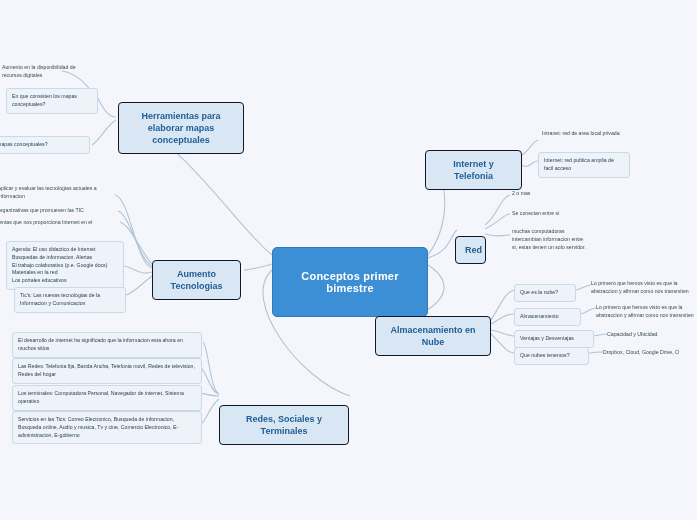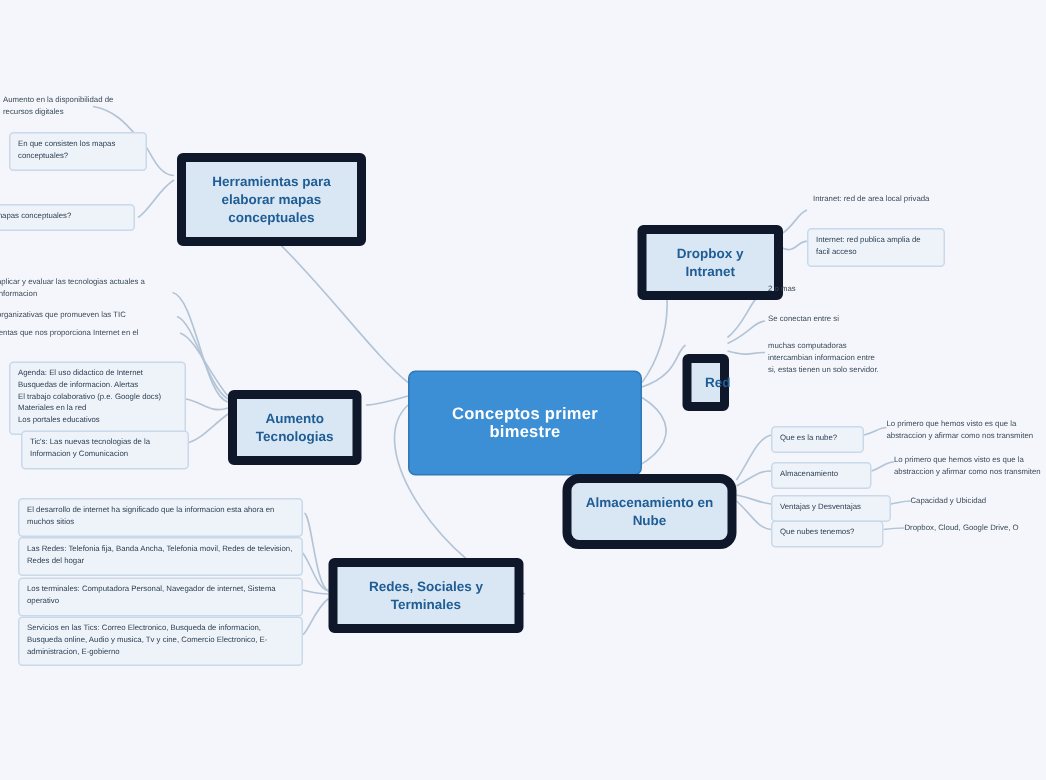--- a/index.html
+++ b/index.html
@@ -39,21 +39,21 @@
     color: #ffffff;
     font-size: 11px;
     font-weight: bold;
     text-align: center;
     padding: 22px 12px;
     letter-spacing: 0.2px;
   }
   
   .lvl1 {
     background: #d9e7f5;
-    border: 6px solid #0f172a;
+    border: 1px solid #0f172a;
     border-radius: 4px;
     color: #1f5d94;
     font-size: 9px;
     font-weight: bold;
     text-align: center;
     padding: 7px 9px;
     line-height: 1.35;
   }
   
   .leaf {
@@ -132,35 +132,35 @@
   <div class="node central" style="left:272px; top:247px; width:156px;">Conceptos primer bimestre</div>
 
   <div class="node lvl1" style="left:118px; top:102px; width:126px;">Herramientas para elaborar mapas conceptuales</div>
 
   <div class="node leaf" style="left:2px; top:64px; width:92px;">Aumento en la disponibilidad de recursos digitales</div>
 
   <div class="node leaf-box" style="left:6px; top:88px; width:92px;">En que consisten los mapas conceptuales?</div>
 
   <div class="node leaf-box" style="left:-34px; top:136px; width:124px;">para crear mapas conceptuales?</div>
 
-  <div class="node lvl1" style="left:425px; top:150px; width:97px;">Dropbox y Intranet</div>
+  <div class="node lvl1" style="left:425px; top:150px; width:97px;">Internet y Telefonia</div>
 
   <div class="node leaf" style="left:542px; top:130px; width:86px;">Intranet: red de area local privada</div>
 
   <div class="node leaf-box" style="left:538px; top:152px; width:92px;">Internet: red publica amplia de facil acceso</div>
 
   <div class="node lvl1" style="left:455px; top:236px; width:31px;">Red</div>
 
   <div class="node leaf" style="left:512px; top:190px; width:60px;">2 o mas</div>
 
   <div class="node leaf" style="left:512px; top:210px; width:80px;">Se conectan entre si</div>
 
   <div class="node leaf" style="left:512px; top:228px; width:76px;">muchas computadoras intercambian informacion entre si, estas tienen un solo servidor.</div>
 
-  <div class="node lvl1" style="left:375px; top:316px; width:116px;border-radius:11px;">Almacenamiento en Nube</div>
+  <div class="node lvl1" style="left:375px; top:316px; width:116px;">Almacenamiento en Nube</div>
 
   <div class="node leaf-box" style="left:514px; top:284px; width:62px;">Que es la nube?</div>
   <div class="node leaf" style="left:591px; top:280px; width:108px;">Lo primero que hemos visto es que la abstraccion y afirmar como nos transmiten</div>
 
   <div class="node leaf-box" style="left:514px; top:308px; width:67px;">Almacenamiento</div>
   <div class="node leaf" style="left:596px; top:304px; width:104px;">Lo primero que hemos visto es que la abstraccion y afirmar como nos transmiten</div>
 
   <div class="node leaf-box" style="left:514px; top:330px; width:80px;">Ventajas y Desventajas</div>
   <div class="node leaf" style="left:607px; top:331px; width:88px;">Capacidad y Ubicidad</div>
 
@@ -176,21 +176,21 @@
   <div class="node leaf" style="left:-2px; top:219px; width:116px;">ientas que nos proporciona Internet en el</div>
 
   <div class="node leaf-box" style="left:6px; top:241px; width:118px; white-space:pre-line;">Agenda: El uso didactico de Internet
 Busquedas de informacion. Alertas
 El trabajo colaborativo (p.e. Google docs)
 Materiales en la red
 Los portales educativos</div>
 
   <div class="node leaf-box" style="left:14px; top:287px; width:112px;">Tic's: Las nuevas tecnologias de la Informacion y Comunicacion</div>
 
-  <div class="node lvl1" style="left:219px; top:372px; width:130px;">Redes, Sociales y Terminales</div>
+  <div class="node lvl1" style="left:219px; top:405px; width:130px;">Redes, Sociales y Terminales</div>
 
   <div class="node leaf-box" style="left:12px; top:332px; width:190px;">El desarrollo de internet ha significado que la informacion esta ahora en muchos sitios</div>
 
   <div class="node leaf-box" style="left:12px; top:358px; width:190px;">Las Redes: Telefonia fija, Banda Ancha, Telefonia movil, Redes de television, Redes del hogar</div>
 
   <div class="node leaf-box" style="left:12px; top:385px; width:190px;">Los terminales: Computadora Personal, Navegador de internet, Sistema operativo</div>
 
   <div class="node leaf-box" style="left:12px; top:411px; width:190px;">Servicios en las Tics: Correo Electronico, Busqueda de informacion, Busqueda online, Audio y musica, Tv y cine, Comercio Electronico, E- administracion, E-gobierno</div>
 
 </div>

